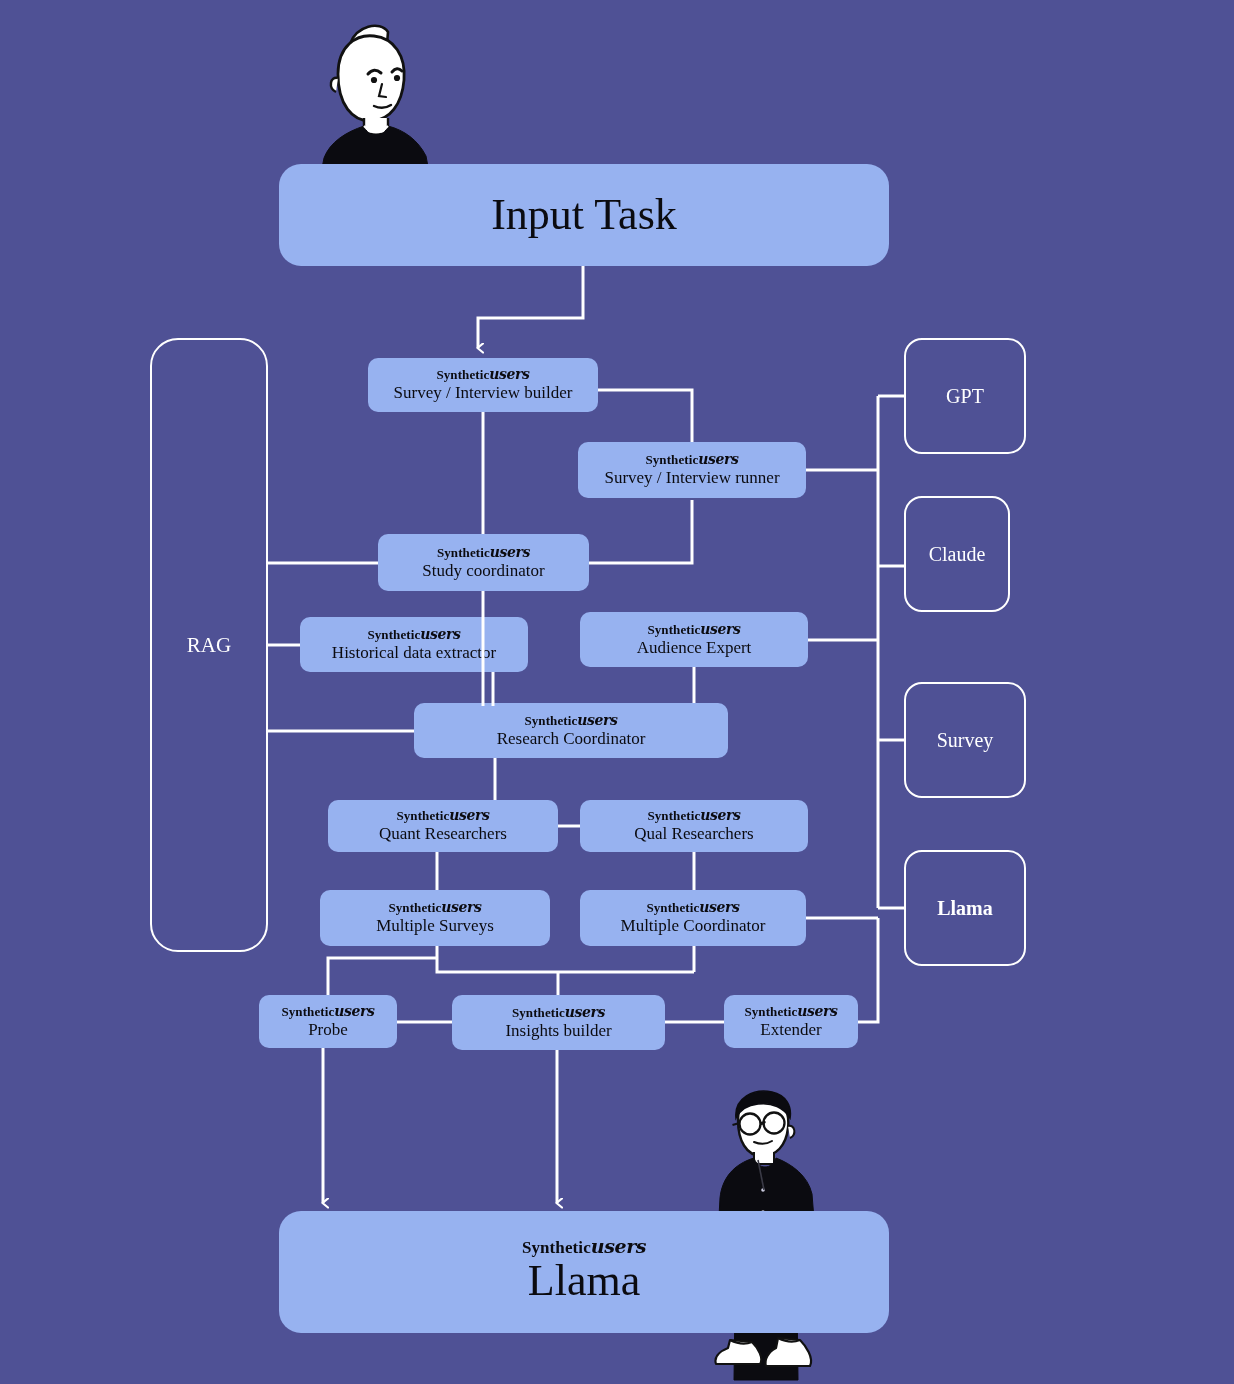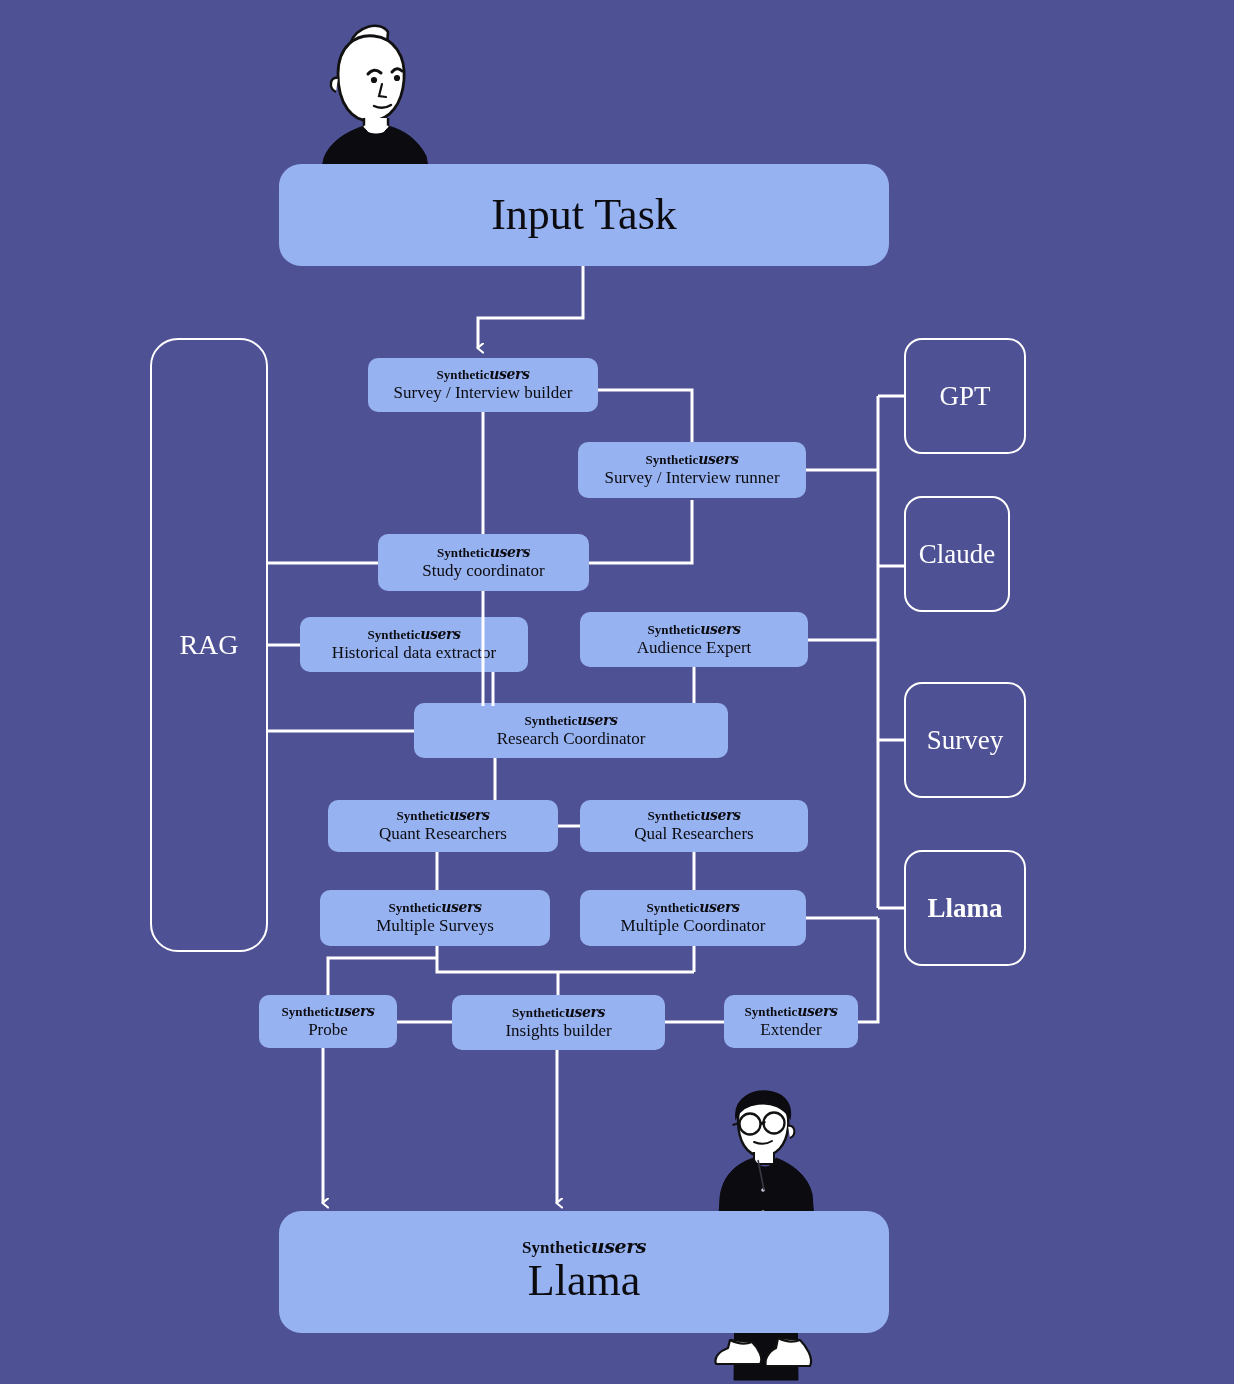--- a/index.html
+++ b/index.html
@@ -69,25 +69,25 @@
   .nlabel {
     font-size: 17px;
     line-height: 1.15;
     white-space: nowrap;
   }
   .big .nlabel { font-size: 44px; }
   .big .brand { font-size: 17px; margin-bottom: 0px; }
   .big .brand .b1 { font-size: 17px; }
   .big .brand .b2 { font-size: 19px; }
   .llm-label {
-    font-size: 27px;
+    font-size: 20px;
     line-height: 1;
   }
   .rag-label {
-    font-size: 28px;
+    font-size: 21px;
     line-height: 1;
   }
 </style>
 </head>
 <body>
 
 <div id="stage">
 
   <svg class="layer" id="people-back" viewBox="0 0 1234 1384">
 

